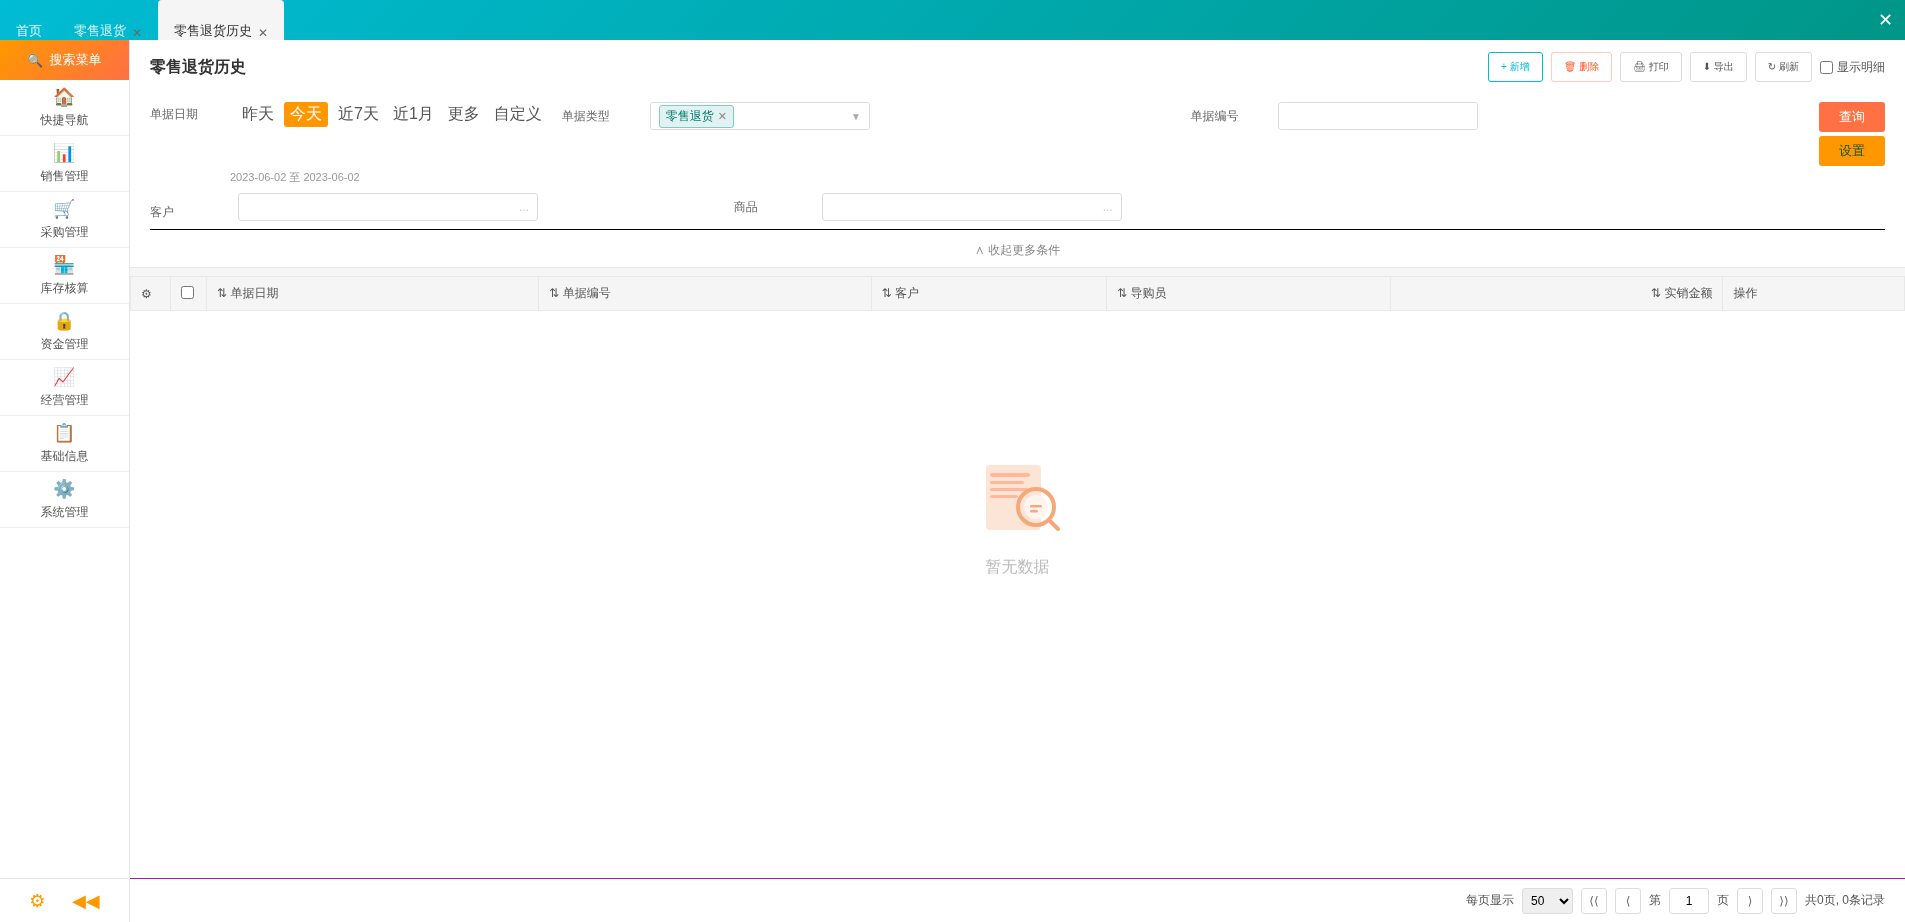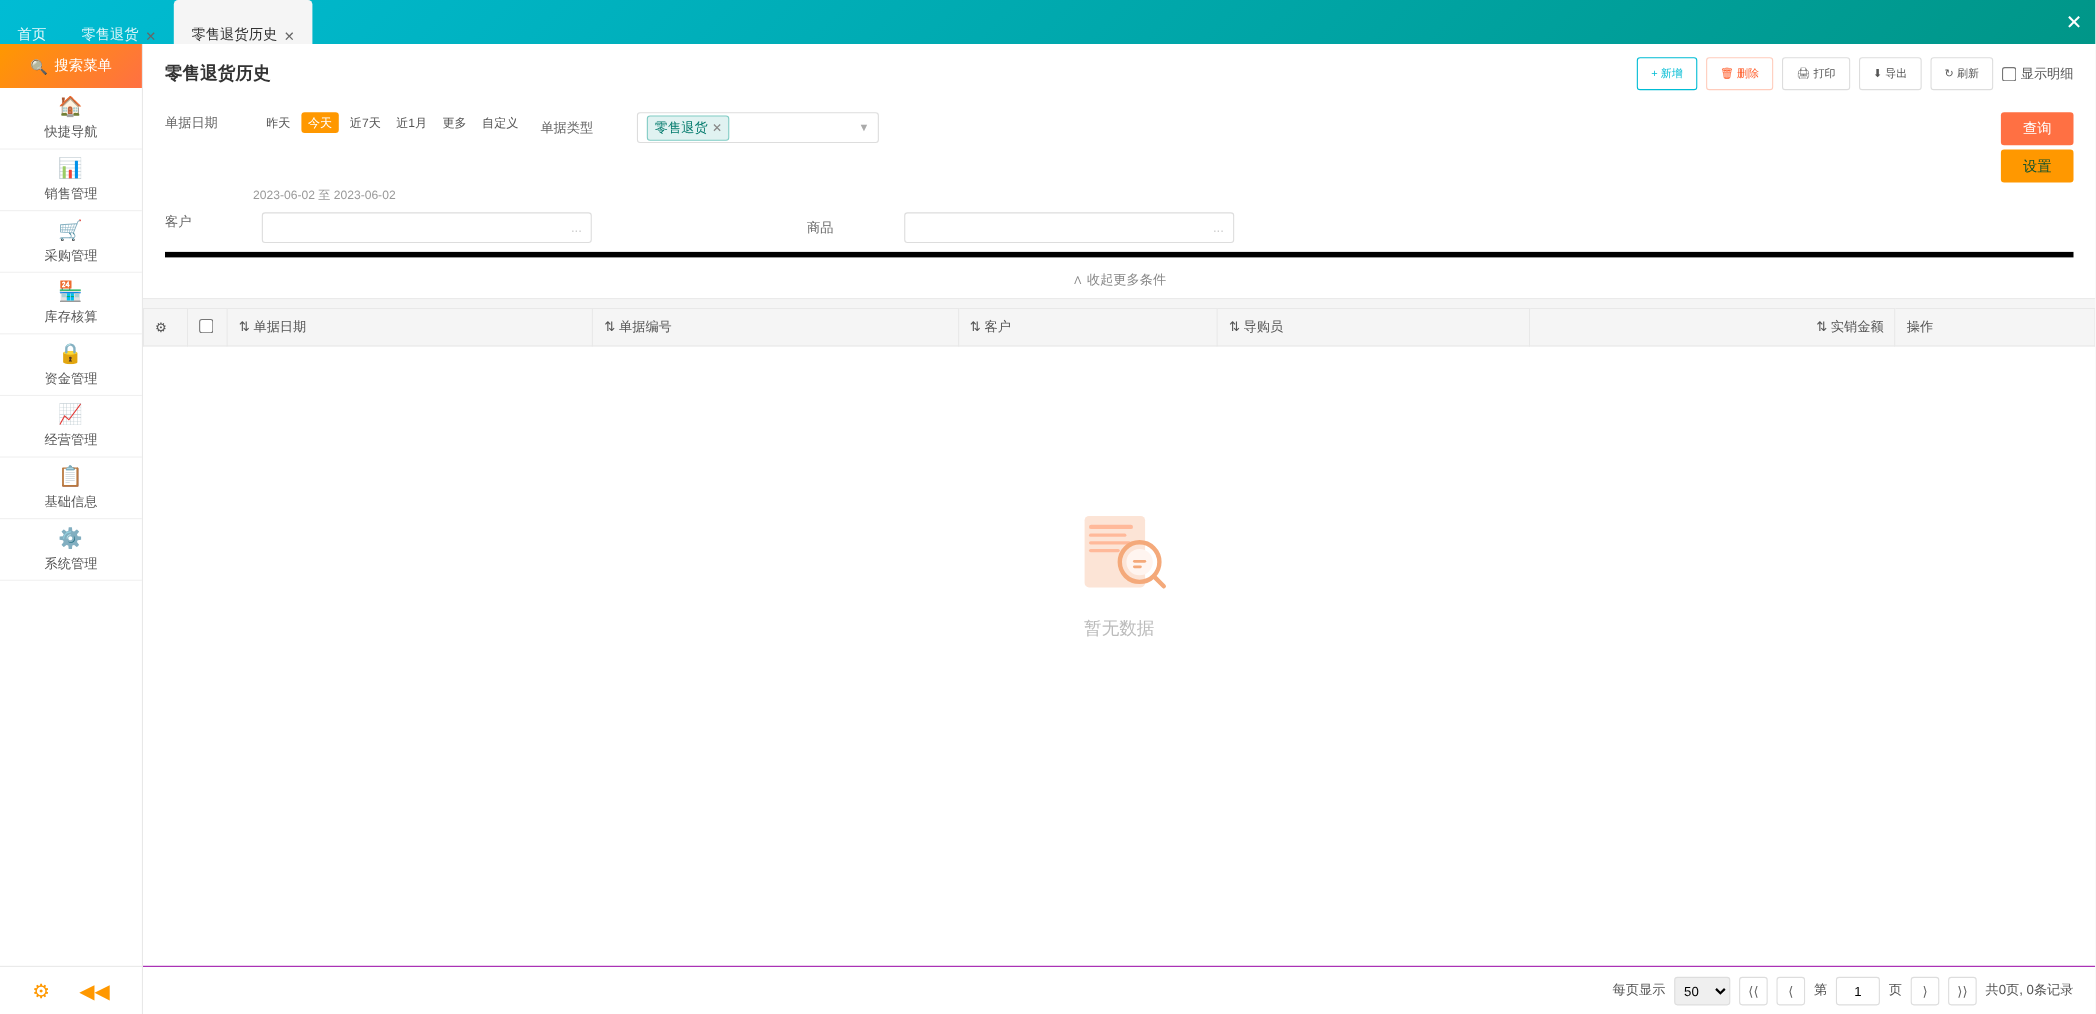--- a/index.html
+++ b/index.html
@@ -170,21 +170,21 @@
     .filter-label {
       font-size: 12px;
       color: #666;
       width: 80px;
       flex-shrink: 0;
     }
     .filter-date-options {
       display: flex;
       align-items: center;
       gap: 6px;
-      font-size: 11px;
+      font-size: 16px;
     }
     .date-opt {
       color: #555;
       cursor: pointer;
       padding: 2px 4px;
     }
     .date-opt.active {
       background: #ff9800;
       color: white;
       border-radius: 3px;
@@ -464,48 +464,52 @@
               <div style="display:flex; align-items:center; gap:4px; flex:1;">
                 <span class="tag-item">
                   <span>零售退货</span>
                   <span class="tag-close">✕</span>
                 </span>
               </div>
               <span style="color:#aaa; font-size:10px;">▼</span>
             </div>
           </div>
 
+          <div style="display:flex; align-items:center; gap:8px; flex:1;">
+            <span class="filter-label">单据编号</span>
+            <input class="filter-input" style="min-width: 200px;">
+          </div>
 
           <div class="action-btns">
             <button class="query-btn">查询</button>
             <button class="setting-btn">设置</button>
           </div>
         </div>
 
         <div style="margin-left: 80px; font-size:11px; color:#999; margin-bottom:8px; margin-top:-4px;">
           <span>2023-06-02 至 2023-06-02</span>
         </div>
 
         <div style="display:flex; align-items:center; gap:16px; margin-bottom:8px;">
-          <div style="display:flex; align-items:flex-start; gap:8px; flex:1;">
+          <div style="display:flex; align-items:flex-end; gap:8px; flex:1;">
             <span class="filter-label">客户</span>
             <div class="filter-input" style="display:flex; align-items:center; justify-content:flex-end; min-width:300px; color:#ccc; cursor:pointer;">
               <span>...</span>
             </div>
           </div>
           <div style="display:flex; align-items:center; gap:8px; flex:1;">
             <span class="filter-label">商品</span>
             <div class="filter-input" style="display:flex; align-items:center; justify-content:flex-end; min-width:300px; color:#ccc; cursor:pointer;">
               <span>...</span>
             </div>
           </div>
           <div style="flex:1;"></div>
         </div>
 
-        <div style="display:flex; justify-content:center; border-top:5px solid #000000; padding-top:4px; margin-top:2px; margin-bottom:0;">
+        <div style="display:flex; justify-content:center; border-top:1px solid #000000; padding-top:4px; margin-top:2px; margin-bottom:0;">
           <div class="collapse-btn">∧ 收起更多条件</div>
         </div>
       </div>
     </div>
 
     <div class="table-container">
       <table class="data-table">
         <thead>
           <tr>
             <th class="table-header-actions">⚙</th>

